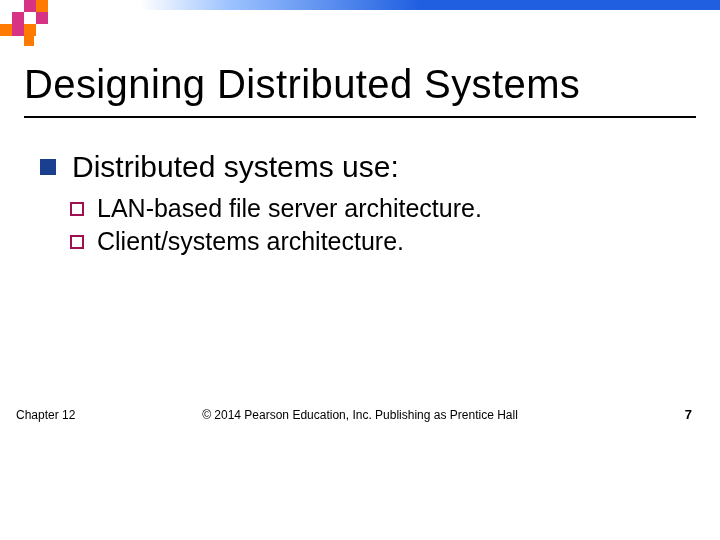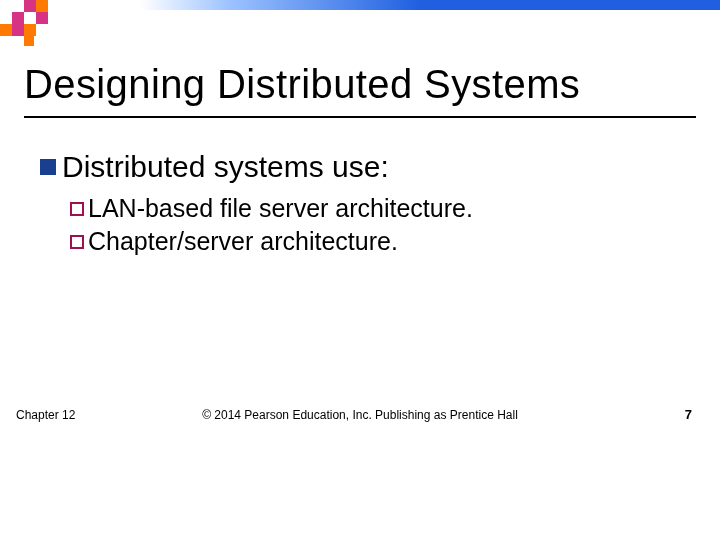--- a/index.html
+++ b/index.html
@@ -20,23 +20,23 @@
   .c4 { top: 12px; left: 36px; }
   .c5 { top: 24px; left: 0px; }
   .c6 { top: 24px; left: 12px; }
   .c7 { top: 24px; left: 24px; }
   .c8 { top: 36px; left: 24px; width:10px; height:10px; }
 
   .title { position: absolute; top: 62px; left: 24px; font-size: 40px; letter-spacing: 0.4px; font-weight: 400; }
   .rule { position: absolute; top: 116px; left: 24px; width: 672px; height: 2px; background: #000; }
 
   .body { position: absolute; top: 150px; left: 40px; width: 640px; }
-  .l1 { font-size: 30px; display: flex; align-items: center; gap: 6px; margin-bottom: 10px; }
+  .l1 { font-size: 30px; display: flex; align-items: center; gap: 16px; margin-bottom: 10px; }
   .b-square { display: inline-block; width: 16px; height: 16px; background: #1a3f8f; flex: 0 0 16px; }
-  .l2 { font-size: 25px; display: flex; align-items: center; gap: 4px; margin-left: 30px; margin-top: 4px; }
+  .l2 { font-size: 25px; display: flex; align-items: center; gap: 13px; margin-left: 30px; margin-top: 4px; }
   .b-hollow { display: inline-block; width: 14px; height: 14px; border: 2px solid #a01050; flex: 0 0 14px; }
 
   .footer { position: absolute; bottom: 30px; left: 0; width: 720px; }
   .chapter { position: absolute; left: 16px; bottom: 0; font-size: 12px; }
   .copyright { position: absolute; left: 0; width: 720px; bottom: 0; text-align: center; font-size: 12px; }
   .pagenum { position: absolute; right: 28px; bottom: 0; font-size: 13px; font-weight: bold; }
 </style>
 </head>
 <body>
 
@@ -61,21 +61,21 @@
     <div class="l1">
       <span class="b-square"></span>
       <span>Distributed systems use:</span>
     </div>
     <div class="l2">
       <span class="b-hollow"></span>
       <span>LAN-based file server architecture.</span>
     </div>
     <div class="l2">
       <span class="b-hollow"></span>
-      <span>Chapter/server architecture.</span>
+      <span>Client/systems architecture.</span>
     </div>
   </div>
 
   <div class="footer">
     <div class="chapter">Chapter 12</div>
     <div class="copyright">© 2014 Pearson Education, Inc. Publishing as Prentice Hall</div>
     <div class="pagenum">7</div>
   </div>
 
 </div>

